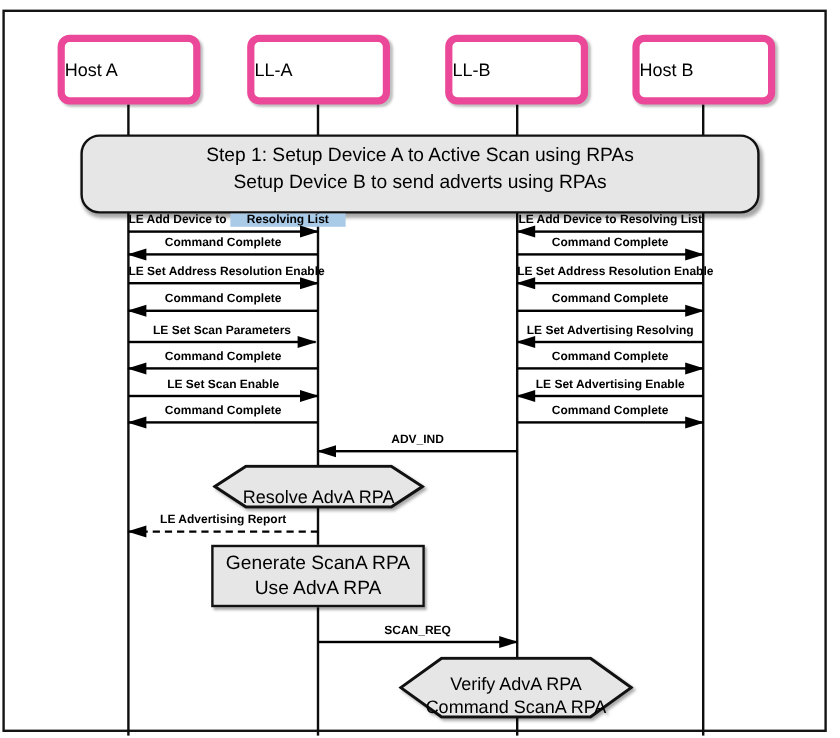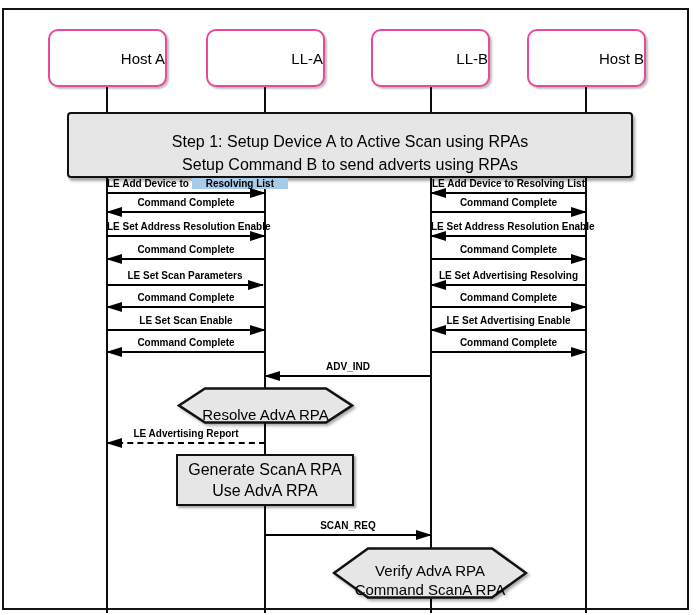--- a/index.html
+++ b/index.html
@@ -10,28 +10,28 @@
   }
   .frame {
     position:absolute; left:2px; top:8px; width:687px; height:602px;
     border:2px solid #141414; box-sizing:border-box;
   }
   .lifeline {
     position:absolute; top:87px; height:526px; width:2px; background:#0d0d0d;
   }
   .actor {
     position:absolute; top:29px; width:119px; height:58px; box-sizing:border-box;
-    background:#ffffff; border:2px solid #ec4899; border-radius:10px;
-    display:flex; align-items:center; justify-content:flex-end;
+    background:#ffffff; border:6px solid #ec4899; border-radius:10px;
+    display:flex; align-items:center; justify-content:flex-start;
     font-size:15px; box-shadow:2px 2px 2px rgba(0,0,0,0.25);
   }
   .banner {
     position:absolute; left:67px; top:112px; width:566px; height:66px; box-sizing:border-box;
-    background:var(--shape-fill,#e6e6e6); border:2px solid #111; border-radius:4px;
-    text-align:center; font-size:16px; line-height:23px; padding-top:16px;
+    background:var(--shape-fill,#e6e6e6); border:2px solid #111; border-radius:16px;
+    text-align:center; font-size:16px; line-height:23px; padding-top:4px;
     box-shadow:2px 3px 3px rgba(0,0,0,0.35);
   }
   .msg { position:absolute; height:17px; }
   .msg-label {
     position:absolute; left:0; right:0; top:0; height:14px;
     text-align:center; font-size:10px; font-weight:bold; line-height:13px;
     white-space:nowrap;
   }
   .msg-line { position:absolute; left:0; right:0; top:15px; height:2px; background:#000; }
   .msg-line.dashed { background:none; height:0; border-top:2px dashed #000; }
@@ -74,21 +74,21 @@
     </div>
   <div class="actor" style="left:371px">
       <span>LL-B</span>
     </div>
   <div class="actor" style="left:527px">
       <span>Host B</span>
     </div>
 
   <div class="banner">
     <div>Step 1: Setup Device A to Active Scan using RPAs</div>
-    <div>Setup Command B to send adverts using RPAs</div>
+    <div>Setup Device B to send adverts using RPAs</div>
   </div>
 
   <div class="msg" style="left:107px;top:177px;width:158px">
     <div class="msg-label"><span>LE Add Device to </span><span class="hl">Resolving List</span></div>
     <div class="msg-line"></div>
       <div class="head head-right"></div>
   </div>
   <div class="msg" style="left:107px;top:196px;width:158px">
     <div class="msg-label">Command Complete</div>
     <div class="msg-line"></div>

